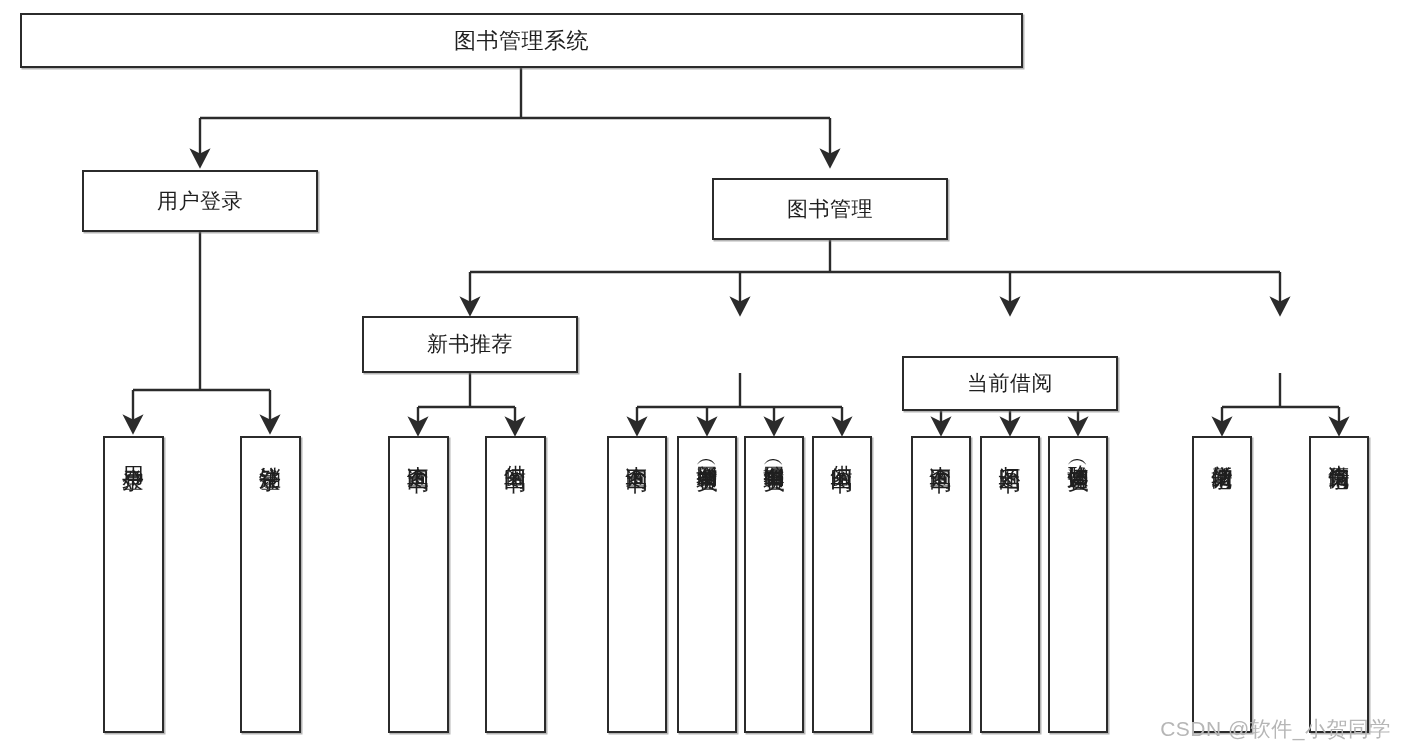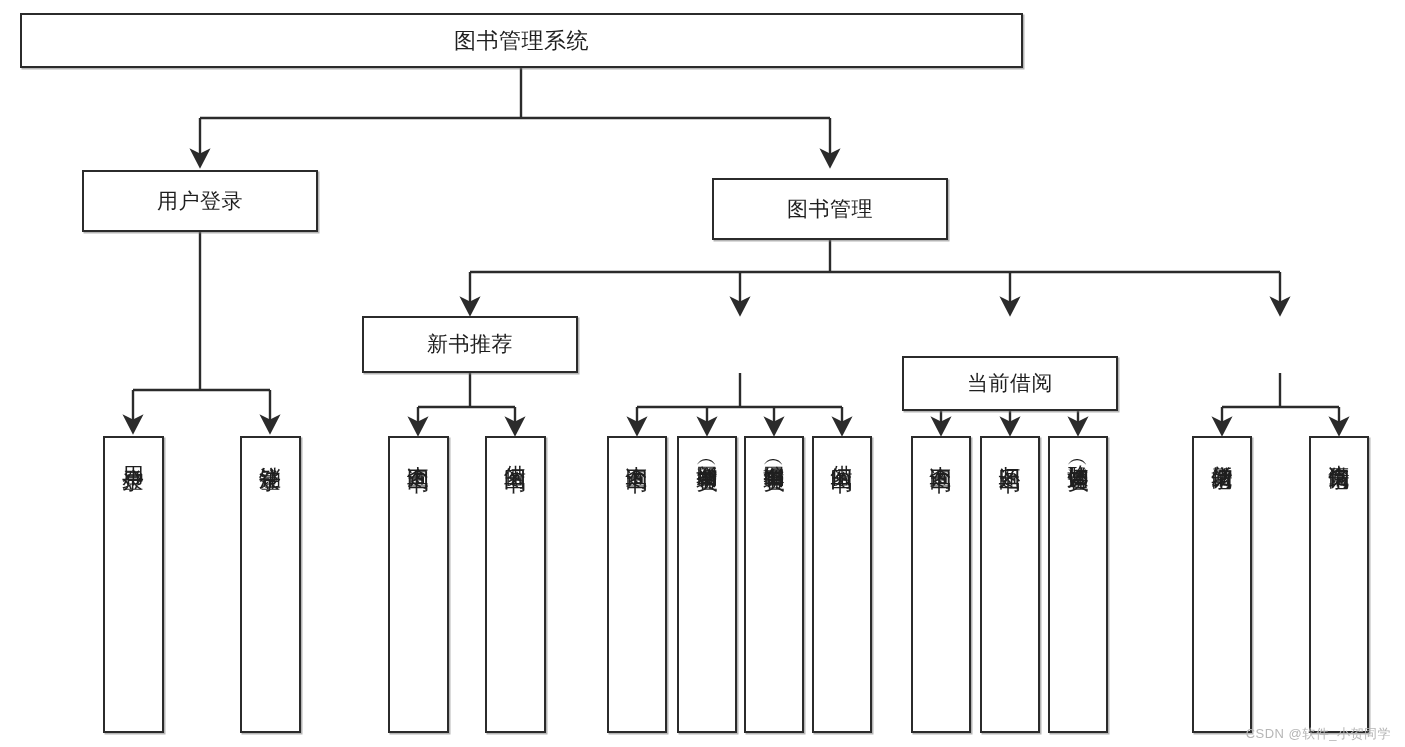--- a/index.html
+++ b/index.html
@@ -68,21 +68,21 @@
     white-space: nowrap;
   }
   .node.v.narrow .label {
     font-size: 21px;
     letter-spacing: 1px;
   }
   #watermark {
     position: absolute;
     right: 14px;
     bottom: 4px;
-    font-size: 13px;
+    font-size: 21px;
     color: #b6b6b6;
     letter-spacing: 0.5px;
     white-space: nowrap;
     user-select: none;
   }
 </style>
 </head>
 <body>
 
 <div id="diagram-root">

